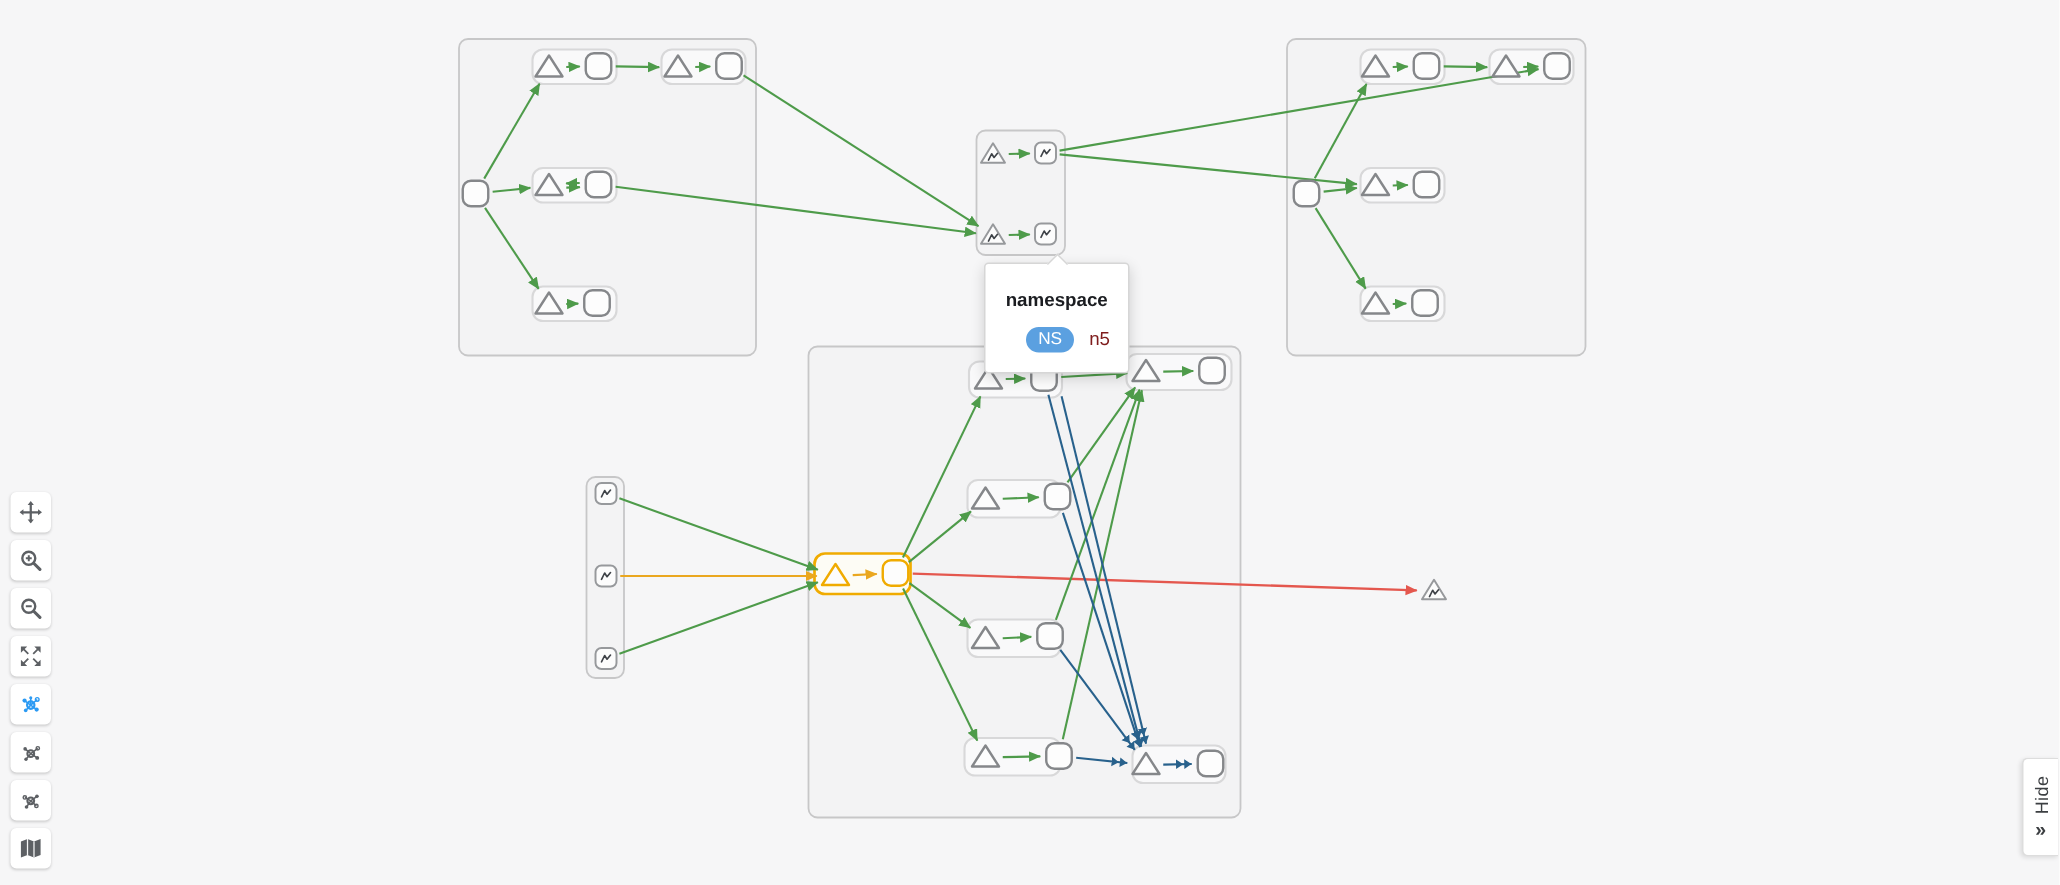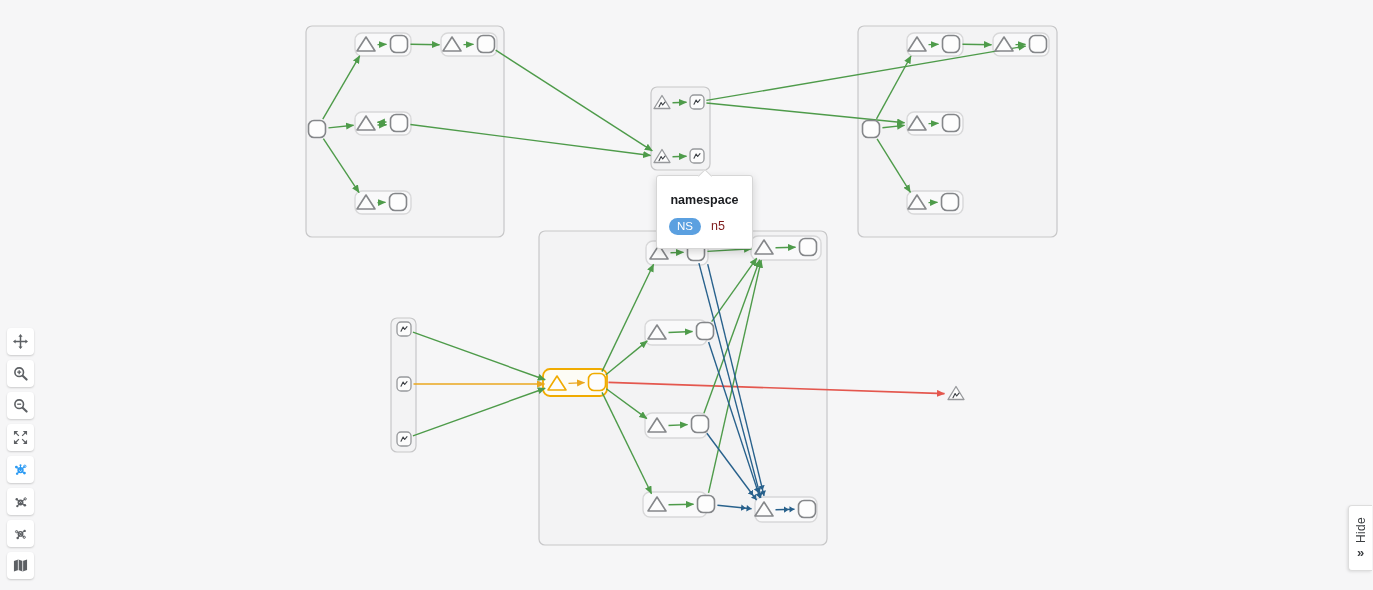--- a/index.html
+++ b/index.html
@@ -32,21 +32,21 @@
   .tooltip{
     position:absolute;left:632px;top:175px;width:71px;z-index:5;
     background:#fff;border:1px solid #d6d6d6;border-radius:3px;
     box-shadow:0 3px 9px rgba(0,0,0,.16);padding:17px 12px 13px;text-align:center;margin-left:24px;
   }
   .tooltip::before{
     content:'';position:absolute;top:-5.5px;left:50%;margin-left:-5px;width:9px;height:9px;
     background:#fff;border-left:1px solid #d6d6d6;border-top:1px solid #d6d6d6;transform:rotate(45deg);
   }
   .tooltip .tt-title{font-size:12.5px;font-weight:bold;color:#1b1d21;margin-bottom:11px;}
-  .tooltip .tt-row{display:flex;align-items:center;justify-content:flex-start;gap:10px;}
+  .tooltip .tt-row{display:flex;align-items:center;justify-content:flex-end;gap:10px;}
   .tooltip .tt-badge{
     background:#5ba0e0;color:#fff;font-size:11.5px;border-radius:11px;padding:2.5px 8px;line-height:1;
   }
   .tooltip .tt-name{font-size:12.5px;color:#7f1d1d;}
 
   
   .hide-tab{
     position:absolute;right:1px;top:505px;width:23px;height:64px;z-index:4;
     background:#fff;border:1px solid #ddd;border-right:none;border-radius:4px 0 0 4px;
     box-shadow:-1px 1px 3px rgba(0,0,0,.10);

